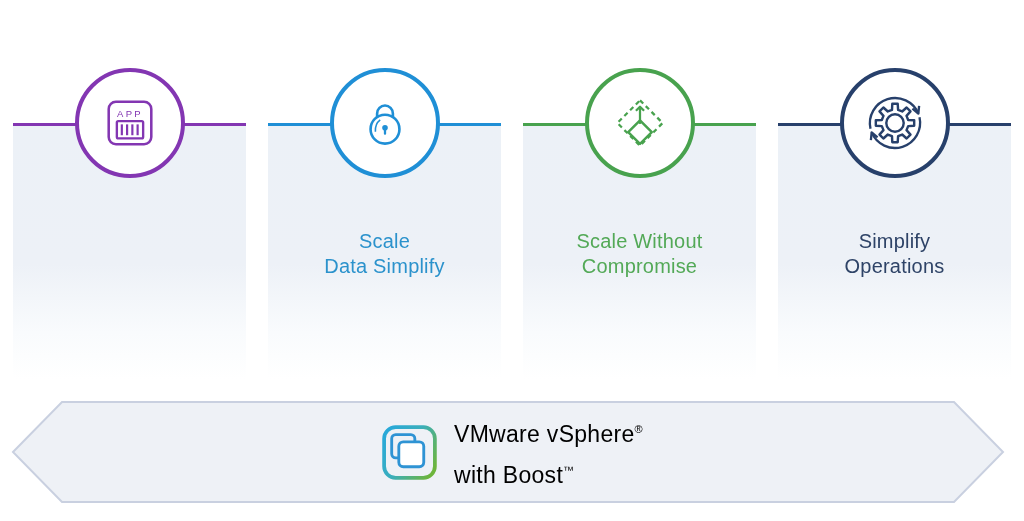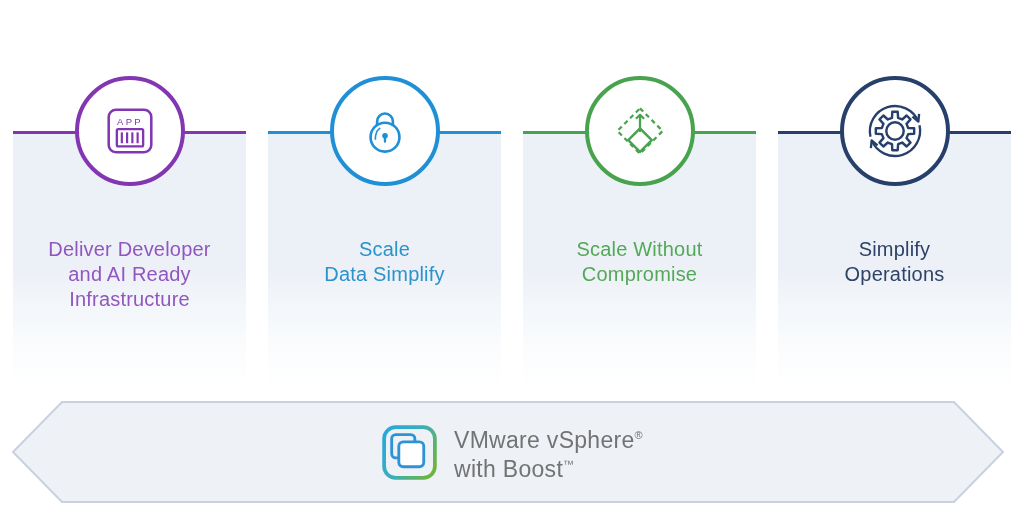--- a/index.html
+++ b/index.html
@@ -5,21 +5,21 @@
   * { margin:0; padding:0; box-sizing:border-box; }
   html,body { width:1024px; height:521px; }
   body {
     position:relative;
     background:#ffffff;
     font-family:"Liberation Sans", sans-serif;
     overflow:hidden;
   }
   
   .cards {
-    position:absolute; left:13px; top:131px;
+    position:absolute; left:13px; top:123px;
     width:998px; height:256px;
     display:flex; gap:22px;
   }
   .card {
     position:relative;
     width:235px; height:256px;
     background:linear-gradient(180deg,#ecf1f7 0%, #edf1f7 55%, #f9fbfd 82%, #ffffff 100%);
   }
   .card-line {
     position:absolute; top:0; left:0;
@@ -46,22 +46,22 @@
   }
   
   .banner-shape { position:absolute; left:8px; top:398px; }
   .banner-content {
     position:absolute; left:0; top:402px;
     width:1024px; height:100px;
     display:flex; align-items:center; justify-content:center;
     gap:16px; z-index:3;
   }
   .banner-text {
-    font-size:23px; line-height:24px;
-    color:#737373; letter-spacing:0.3px;
+    font-size:23px; line-height:36px;
+    color:#000000; letter-spacing:0.3px;
   }
   .banner-text sup { font-size:11px; }
   svg text { font-family:"Liberation Sans", sans-serif; }
 </style>
 </head>
 <body>
 
 <div class="cards">
 
   <div class="card" style="--accent: #8336b2; --text: #9156c0;">
@@ -69,25 +69,20 @@
     <div class="icon-circle">
       <svg width="58" height="58" viewBox="0 0 64 64" fill="none" stroke="currentColor">
         <rect x="8.5" y="8.5" width="47" height="47" rx="8" stroke-width="2.8"></rect>
         <text x="32" y="25" text-anchor="middle" font-size="10.5" letter-spacing="2.5" fill="currentColor" stroke="none">APP</text>
         <rect x="17.5" y="30" width="29" height="19" rx="1.5" stroke-width="2.6"></rect>
         <line x1="23" y1="33.5" x2="23" y2="45.5" stroke-width="2.4"></line>
         <line x1="28.8" y1="33.5" x2="28.8" y2="45.5" stroke-width="2.4"></line>
         <line x1="34.6" y1="33.5" x2="34.6" y2="45.5" stroke-width="2.4"></line>
         <line x1="40.4" y1="33.5" x2="40.4" y2="45.5" stroke-width="2.4"></line>
       </svg>
-    </div>
-    <div class="card-label">
-      <div>Deliver Developer</div>
-      <div>and AI Ready</div>
-      <div>Infrastructure</div>
     </div>
   </div>
 
   <div class="card" style="--accent: #1f8fd6; --text: #2b92cc;">
     <div class="card-line"></div>
     <div class="icon-circle">
       <svg width="56" height="56" viewBox="0 0 64 64" fill="none" stroke="currentColor">
         <path d="M23,32 L23,21 A9,9 0 0 1 41,21 L41,32" stroke-width="3"></path>
         <circle cx="32" cy="39" r="16.5" stroke-width="3" fill="#ffffff"></circle>
         <path d="M21,42 Q20.5,33 26.5,28.5" stroke-width="1.8"></path>

